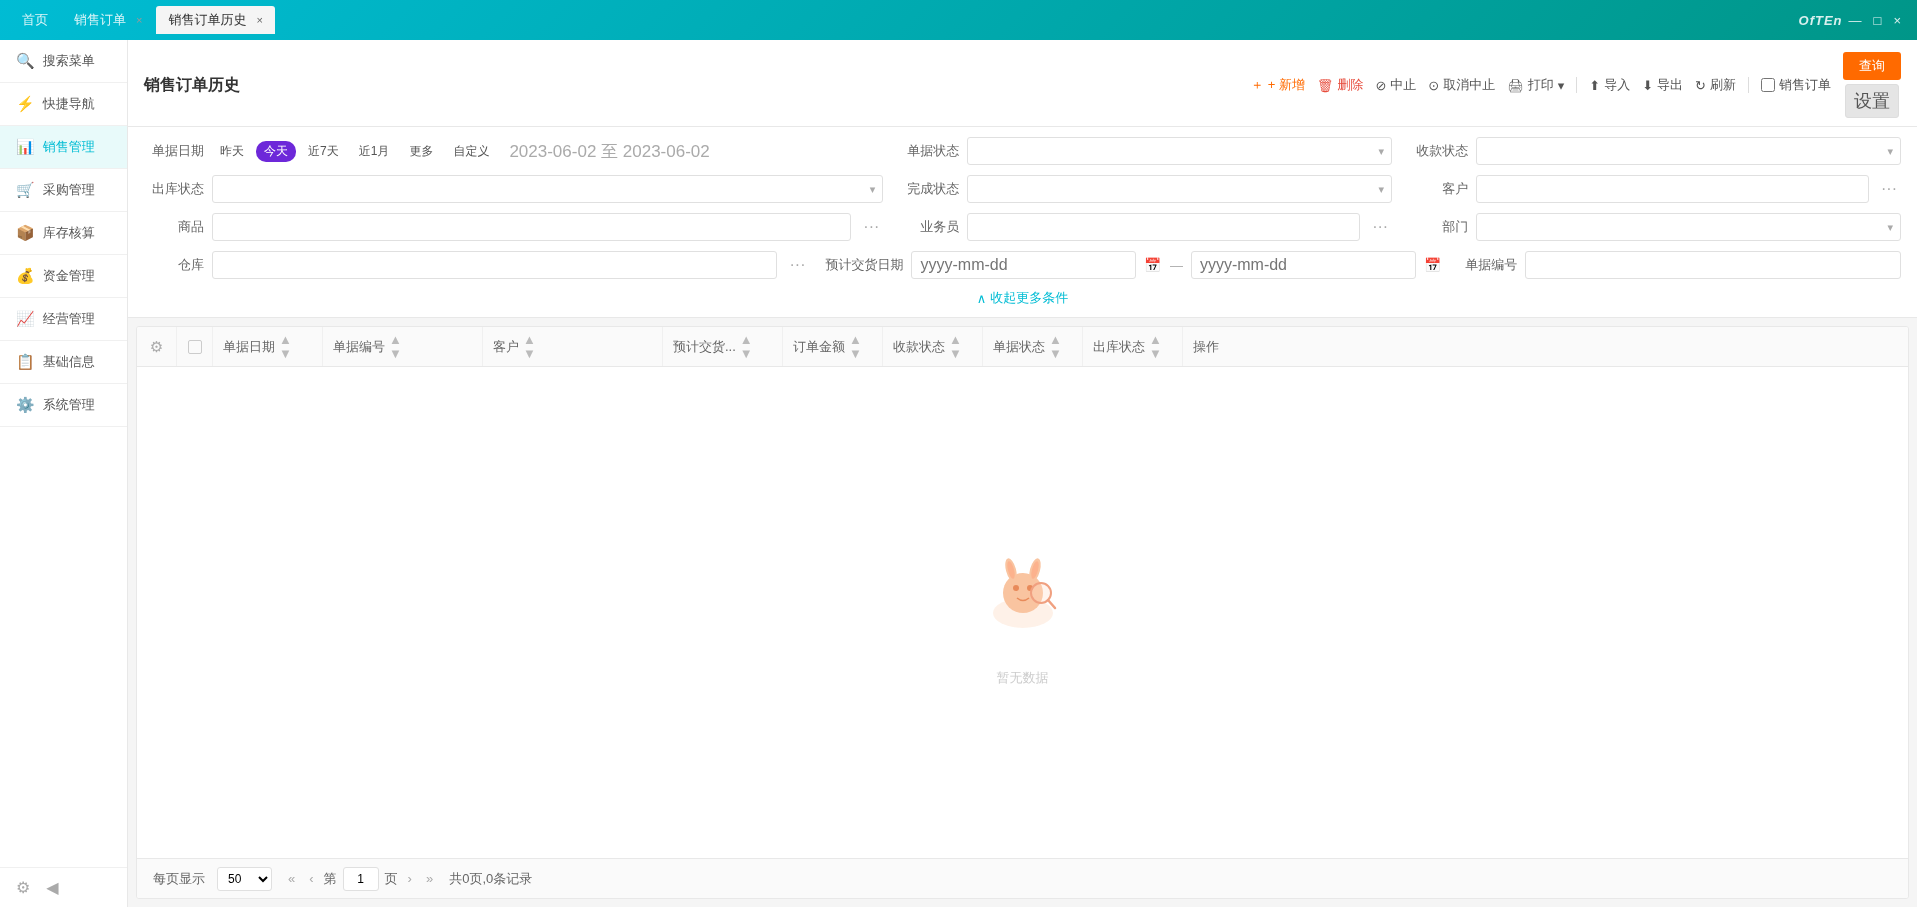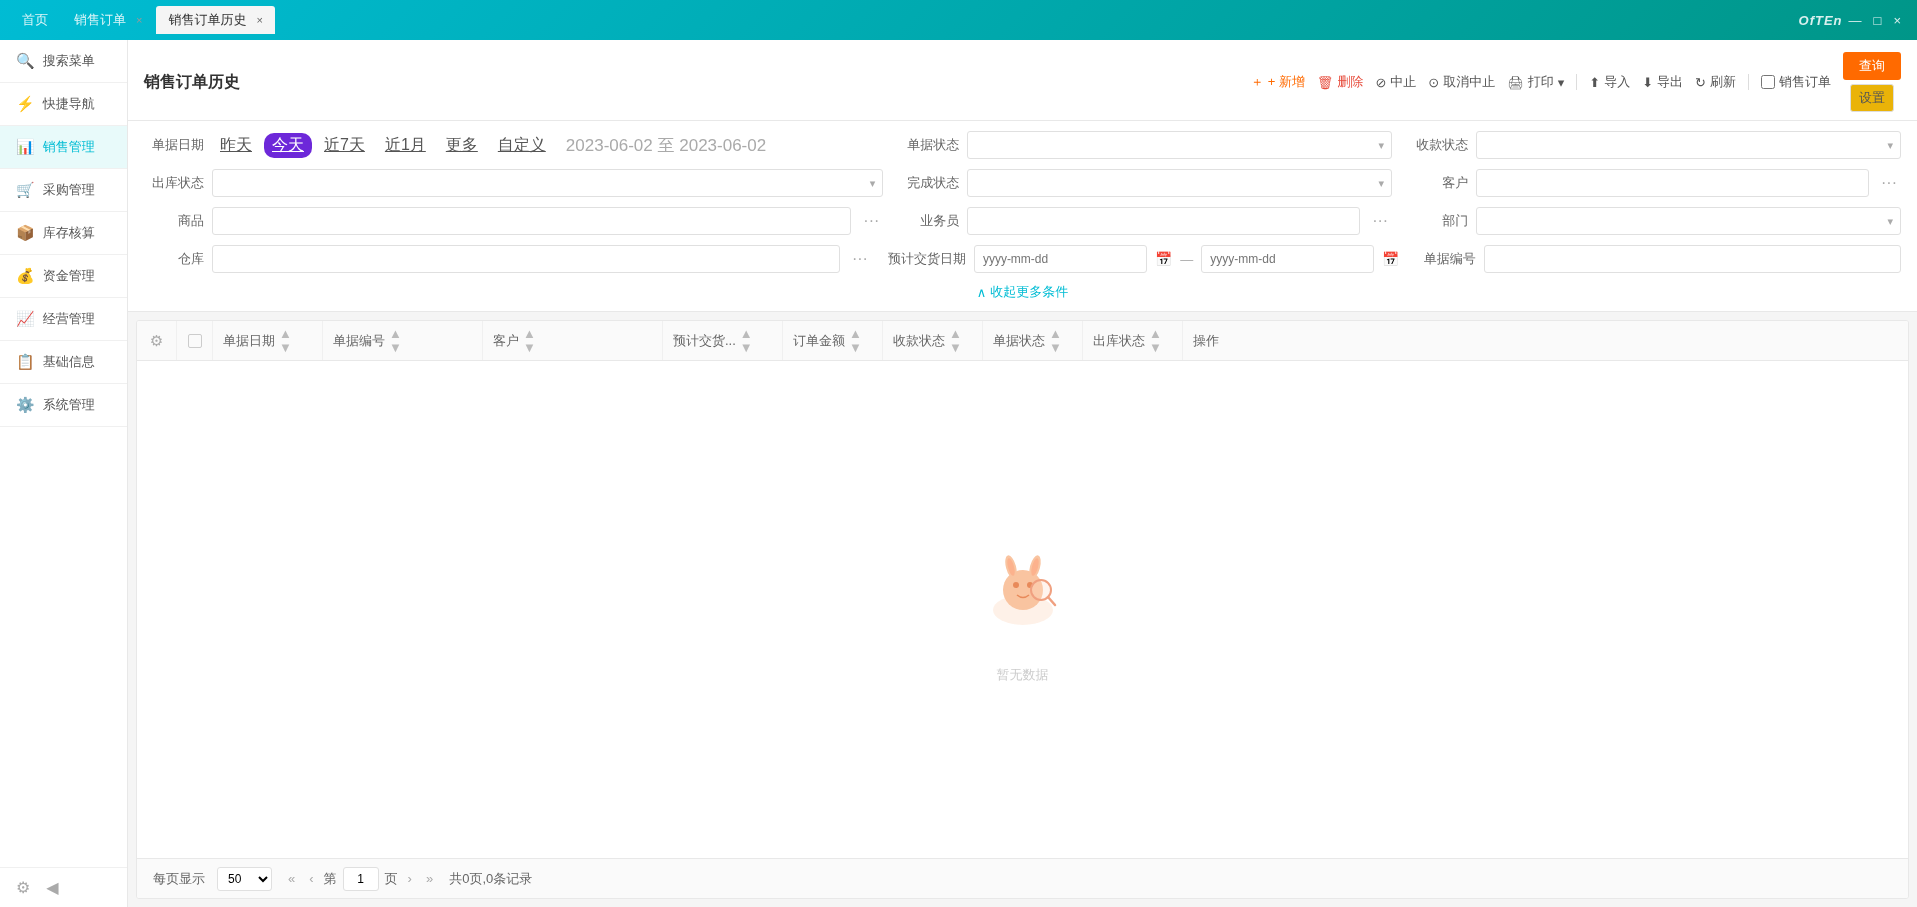--- a/index.html
+++ b/index.html
@@ -128,27 +128,27 @@
     .btn-query {
       background: #ff6a00;
       color: #fff;
       border: none;
       border-radius: 3px;
       padding: 5px 16px;
       cursor: pointer;
       font-size: 13px;
     }
     .btn-setting {
-      background: #eab308;
+      background: #e5e5e5;
       color: #555;
       border: 1px solid #ddd;
       border-radius: 3px;
       padding: 4px 8px;
       cursor: pointer;
-      font-size: 13px;
+      font-size: 18px;
     }
     .display-toggle {
       display: flex;
       align-items: center;
       gap: 4px;
       font-size: 12px;
       color: #555;
       cursor: pointer;
     }
 
@@ -183,21 +183,21 @@
       display: flex;
       align-items: center;
       gap: 4px;
     }
     .filter-input {
       border: 1px solid #e0e0e0;
       border-radius: 3px;
       padding: 4px 8px;
       outline: none;
       flex: 1;
-      font-size: 12px;
+      font-size: 16px;
       color: #333;
       background: #fff;
       height: 28px;
     }
     .filter-select {
       border: 1px solid #e0e0e0;
       border-radius: 3px;
       padding: 4px 8px;
       outline: none;
       flex: 1;
@@ -224,24 +224,23 @@
     }
     .date-chips {
       display: flex;
       align-items: center;
       gap: 4px;
       flex-wrap: wrap;
     }
     .date-chip {
       padding: 2px 8px;
       border-radius: 10px;
-      font-size: 16px;
+      font-size: 12px;
       cursor: pointer;
       color: #555;
-      text-decoration: underline;
     }
     .date-chip.active {
       background: #6d28d9;
       color: #fff;
     }
     .dots-btn {
       color: #aaa;
       cursor: pointer;
       font-size: 16px;
       padding: 0 4px;

